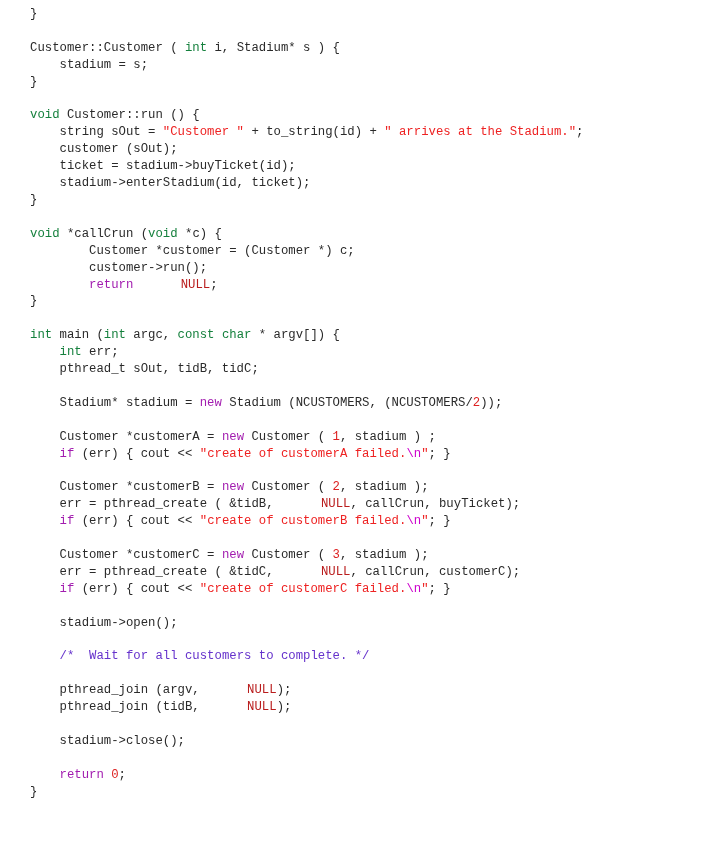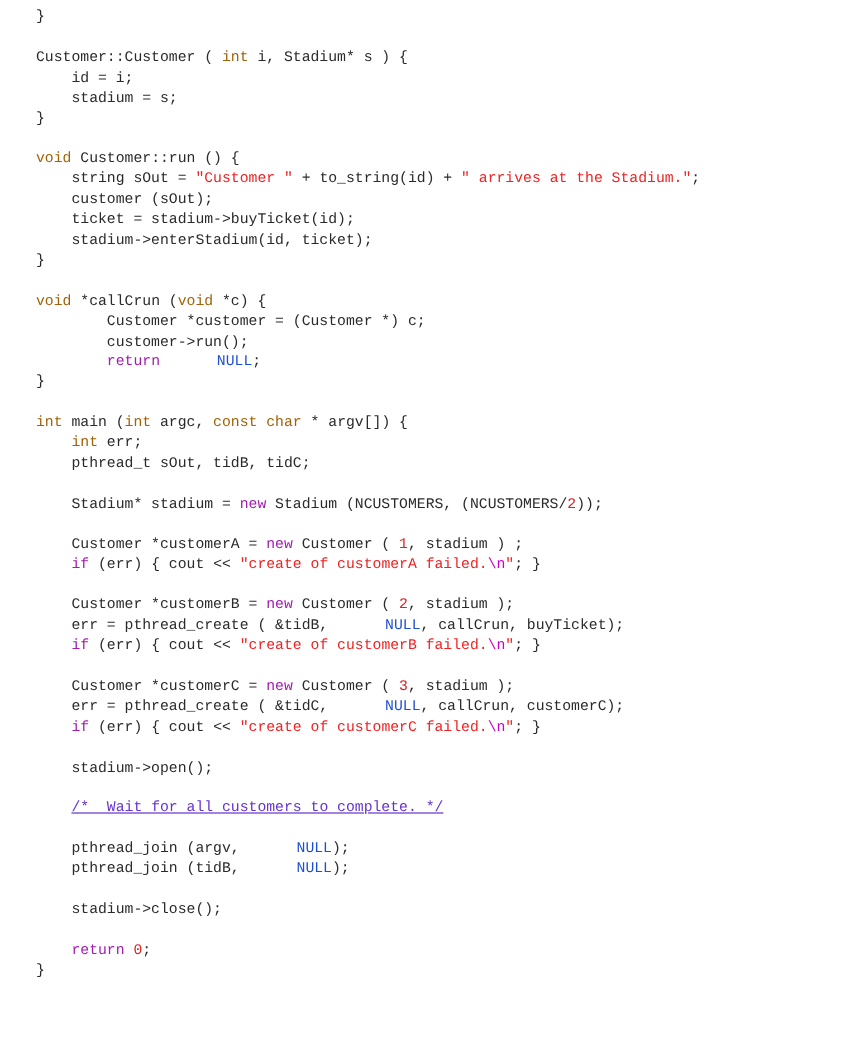--- a/index.html
+++ b/index.html
@@ -27,36 +27,35 @@
     height: 16.92px;
     white-space: pre;
     color: #2a2a2a;
     letter-spacing: 0px;
   }
   .code-line.blank {
     color: transparent;
   }
   
   .t-plain   { color: #2a2a2a; }
-  .t-kw      { color: #a16207; }   
+  .t-kw      { color: #15803d; }   
   .t-ctrl    { color: #a21caf; }   
-  .t-const   { color: #1d4ed8; padding-left: 40px; }   
+  .t-const   { color: #b91c1c; padding-left: 40px; }   
   .t-str     { color: #ee2222; }   
   .t-esc     { color: #cc00cc; }   
   .t-num     { color: #dd2222; }   
-  .t-comment { color: #6633cc; text-decoration: underline; }   
+  .t-comment { color: #6633cc; }   
 </style>
 </head>
 <body>
 
 <div id="code-listing">
     <div class="code-line"><span class="t-plain">}</span></div>
     <div class="code-line blank">&nbsp;</div>
     <div class="code-line"><span class="t-plain">Customer::Customer ( </span><span class="t-kw">int</span><span class="t-plain"> i, Stadium* s ) {</span></div>
-    <div class="code-line"><span class="t-plain">    id = i;</span></div>
     <div class="code-line"><span class="t-plain">    stadium = s;</span></div>
     <div class="code-line"><span class="t-plain">}</span></div>
     <div class="code-line blank">&nbsp;</div>
     <div class="code-line"><span class="t-kw">void</span><span class="t-plain"> Customer::run () {</span></div>
     <div class="code-line"><span class="t-plain">    string sOut = </span><span class="t-str">"Customer "</span><span class="t-plain"> + to_string(id) + </span><span class="t-str">" arrives at the Stadium."</span><span class="t-plain">;</span></div>
     <div class="code-line"><span class="t-plain">    customer (sOut);</span></div>
     <div class="code-line"><span class="t-plain">    ticket = stadium-&gt;buyTicket(id);</span></div>
     <div class="code-line"><span class="t-plain">    stadium-&gt;enterStadium(id, ticket);</span></div>
     <div class="code-line"><span class="t-plain">}</span></div>
     <div class="code-line blank">&nbsp;</div>

